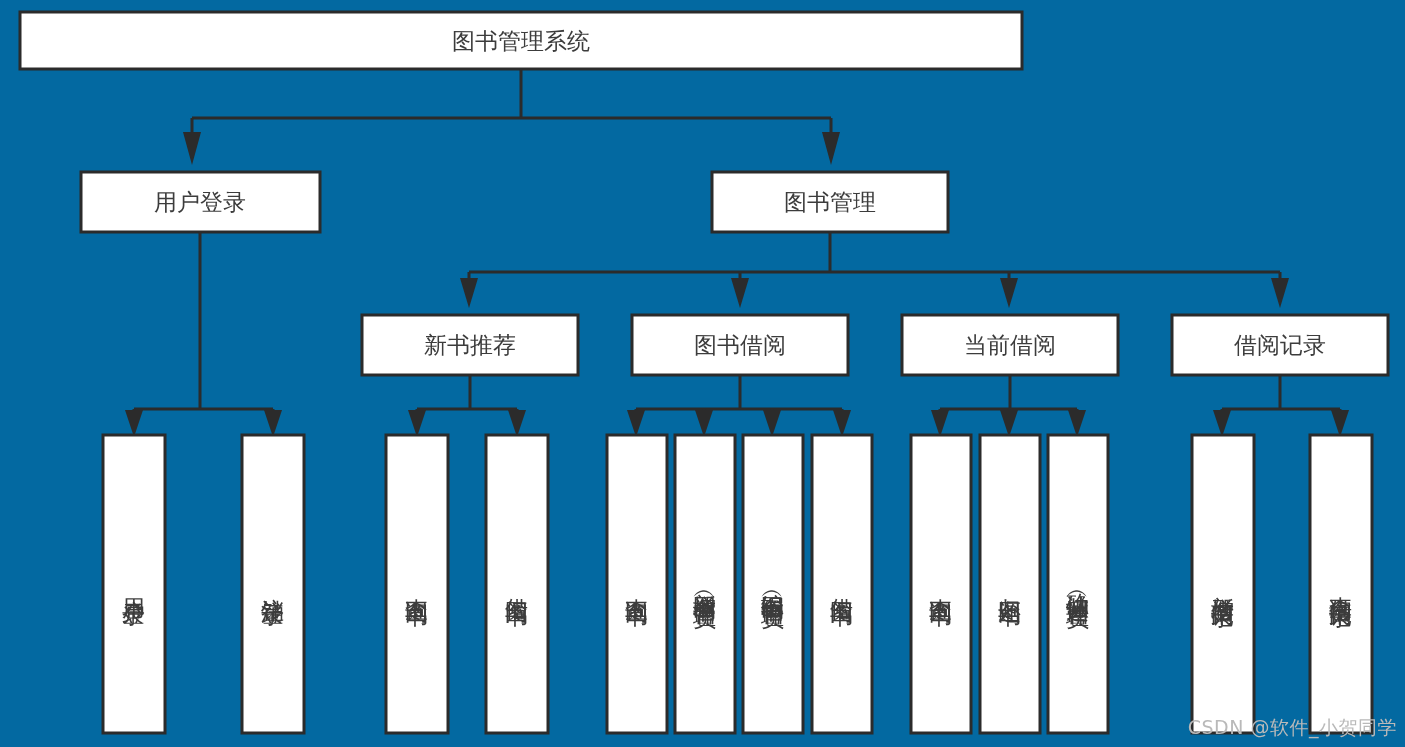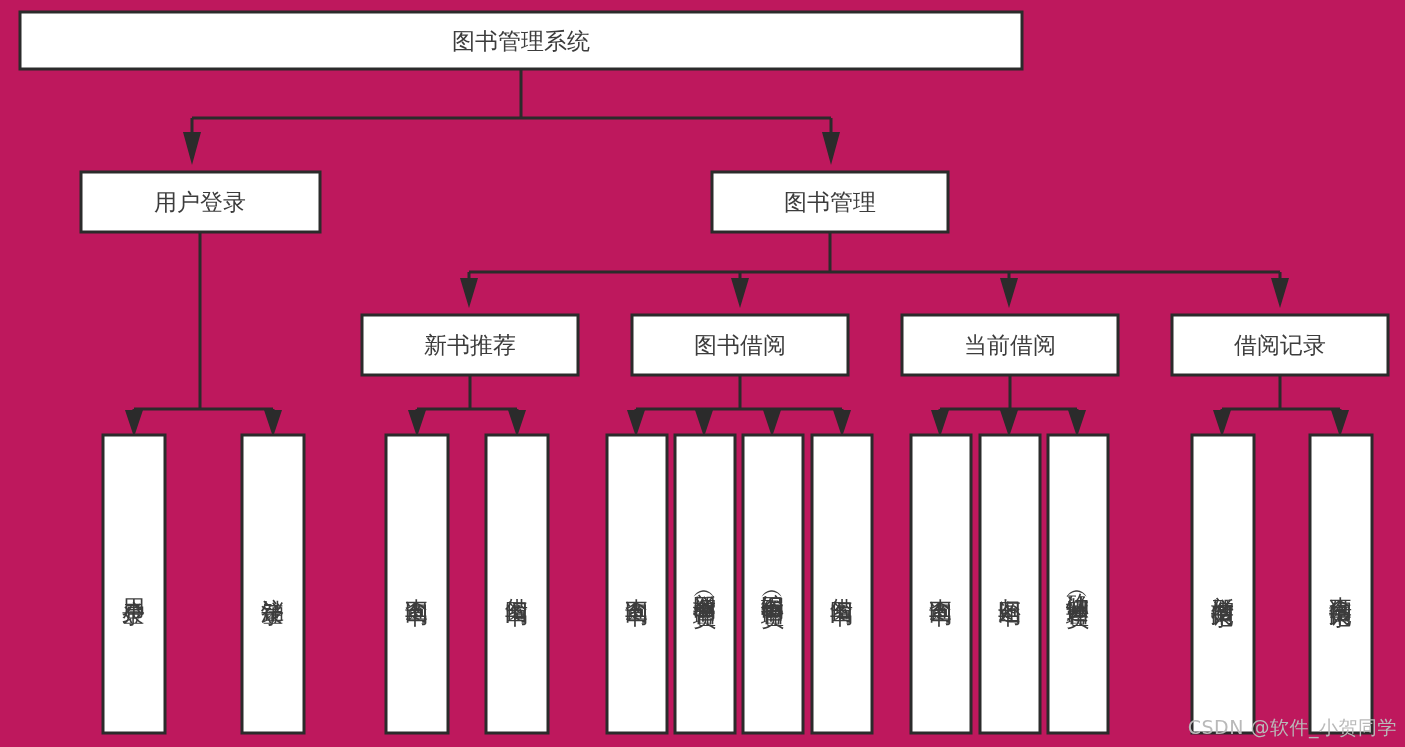--- a/index.html
+++ b/index.html
@@ -10,21 +10,21 @@
   body {
     width: 1405px;
     height: 747px;
     font-family: "DejaVu Sans", "Liberation Sans", sans-serif;
     overflow: hidden;
   }
   #diagram-root {
     position: relative;
     width: 1405px;
     height: 747px;
-    background: #be185d;
+    background: #0369a1;
   }
   svg#flowchart {
     position: absolute;
     left: 0;
     top: 0;
     width: 1405px;
     height: 747px;
     display: block;
   }
   .node-rect {

